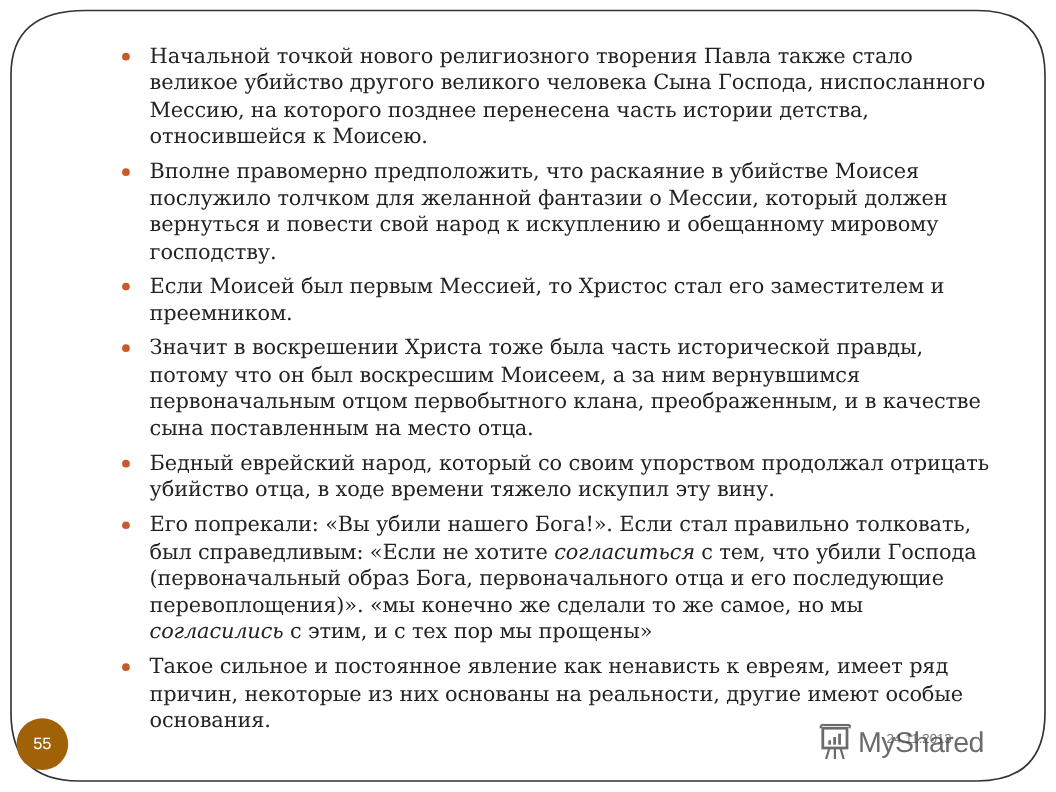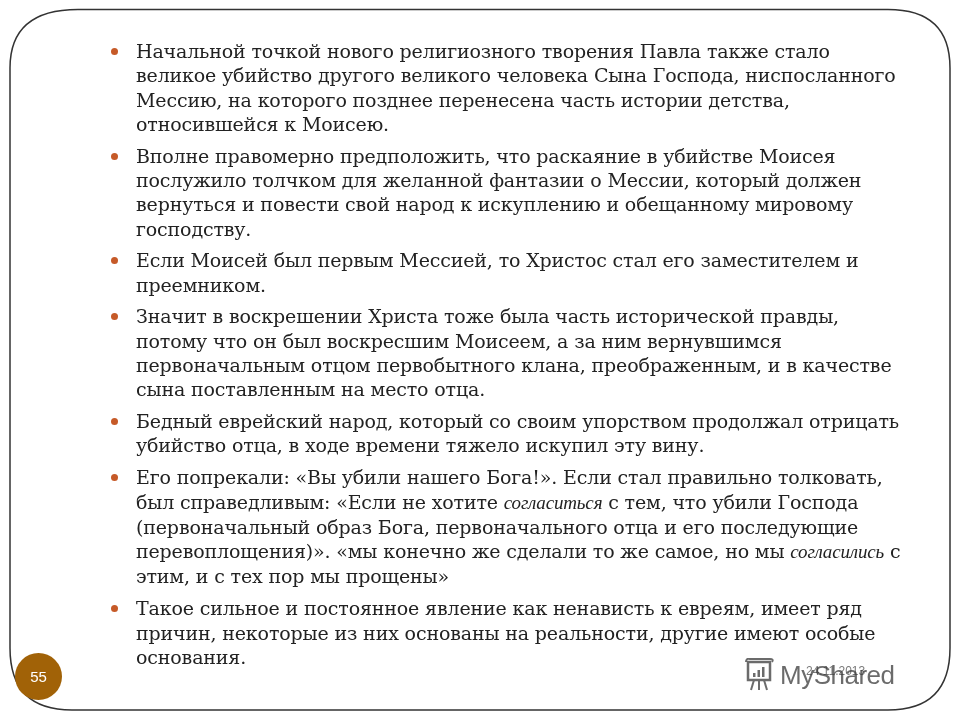--- a/index.html
+++ b/index.html
@@ -16,21 +16,21 @@
     position:absolute; left:106px; top:39px; width:800px;
   }
   ul.bullets { list-style:none; margin:0; padding:0; }
   ul.bullets li {
     position:relative; padding-left:30px; margin:0 0 7.5px 0;
     font-size:19px; line-height:24.3px; color:#222222; letter-spacing:-0.15px;
   }
   ul.bullets li .dot {
     position:absolute; left:5px; top:9px; width:7px; height:7px; border-radius:50%;
   }
-  em { font-style:italic;font-family:Liberation Serif, serif; }
+  em { font-style:italic; }
   .page-num {
     position:absolute; left:15px; top:653px; width:47px; height:47px; border-radius:50%;
     color:#ffffff; font-family:"Liberation Sans", sans-serif; font-size:15px;
     display:flex; align-items:center; justify-content:center;
   }
   .footer-date {
     position:absolute; left:806px; top:664px; font-family:Liberation Sans, sans-serif;
     font-size:12px; color:#7a7a7a;
   }
   .watermark {

